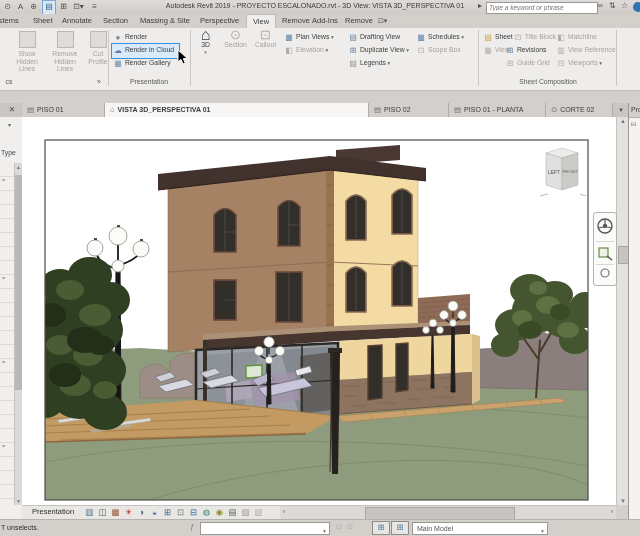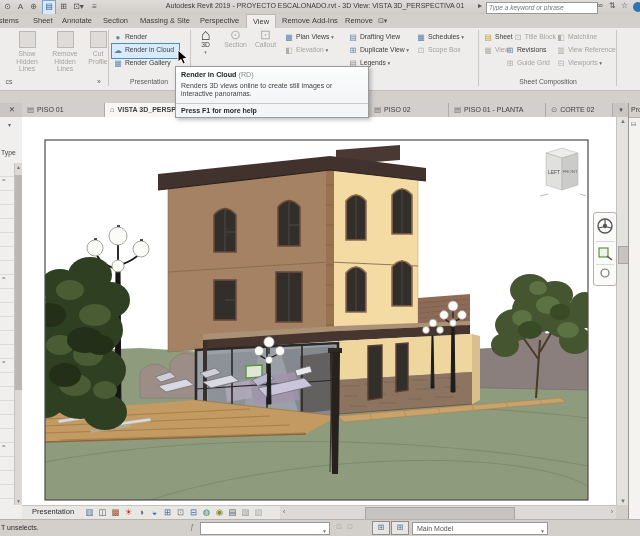--- a/index.html
+++ b/index.html
@@ -540,25 +540,18 @@
     <span style="position:absolute;left:336px;top:3px;color:#b0ada9;">⊡</span>
     <span style="position:absolute;left:347px;top:3px;color:#b0ada9;">⊡</span>
     <span class="wicon" style="left:372px;">⊞</span>
     <span class="wicon" style="left:391px;">⊞</span>
     <div class="sbox" style="left:412px;top:2px;width:130px;color:#555;padding-left:4px;">
       <span>Main Model</span>
       <span class="sboxarrow" style="top:3px;">▼</span>
     </div>
   </div>
 
-  <div id="tooltip">
-    <div class="tt-title">
-      <b>Render in Cloud</b> <span>(RD)</span>
-    </div>
-    <div class="tt-body">Renders 3D views online to create still images or interactive panoramas.</div>
-    <div class="tt-foot">Press F1 for more help</div>
-  </div>
 
   <svg id="cursor" width="12" height="16">
     <path d="M1,1 L1,13 L4,10.5 L6,15 L8.3,14 L6.3,9.7 L10.5,9.5 Z" fill="#000" stroke="#fff" stroke-width="1"></path>
   </svg>
 
 </div>
 
 </body></html>

